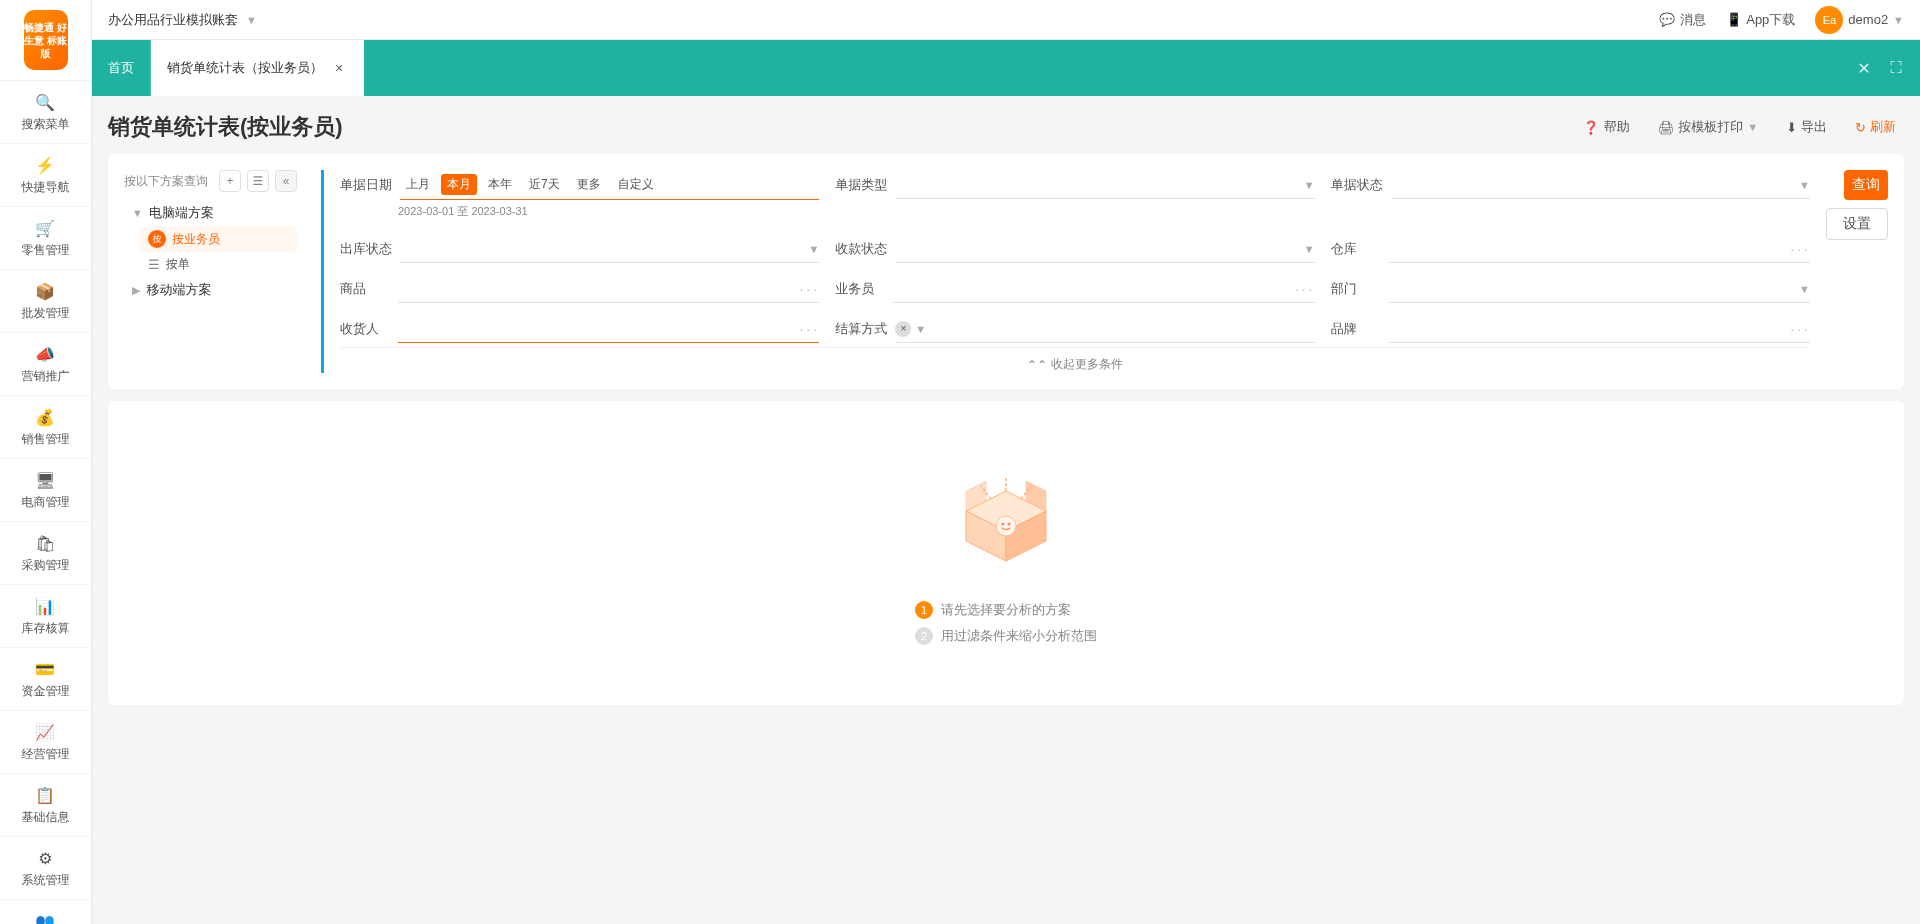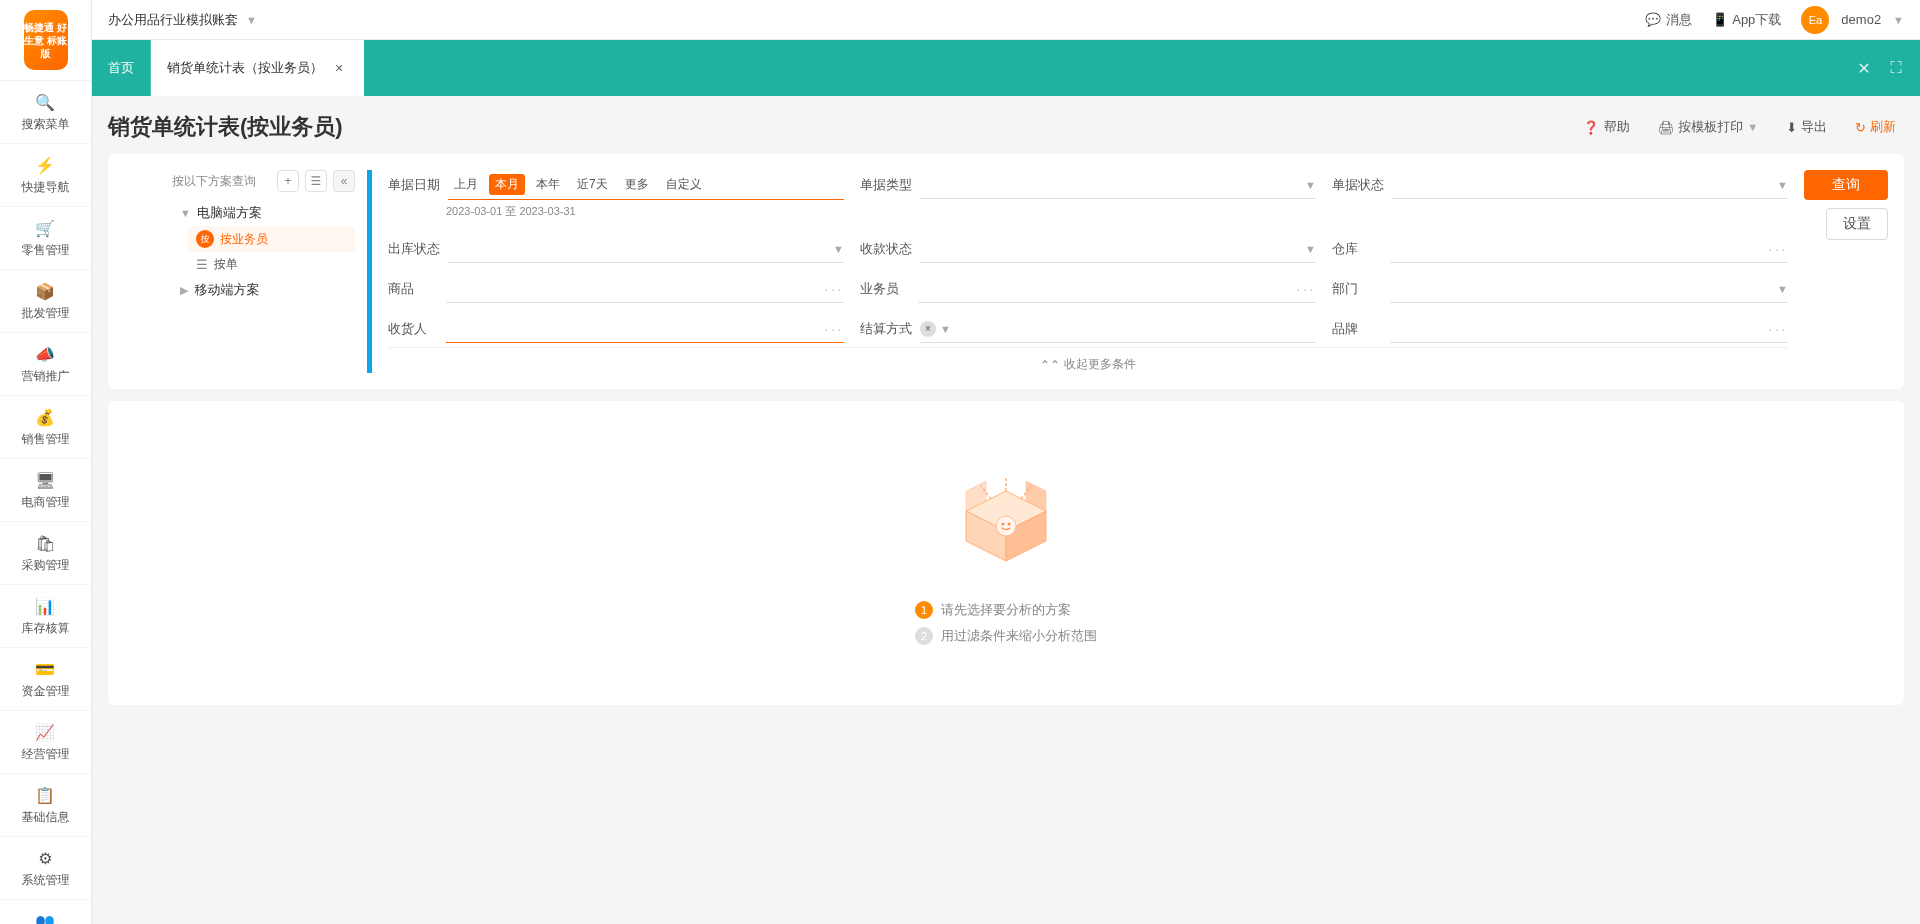--- a/index.html
+++ b/index.html
@@ -38,21 +38,21 @@
     
     .page-header { display: flex; align-items: center; justify-content: space-between; margin-bottom: 12px; }
     .page-title { font-size: 22px; font-weight: 600; color: #333; }
     .page-actions { display: flex; align-items: center; gap: 12px; }
     .page-action-btn { display: flex; align-items: center; gap: 4px; color: #555; font-size: 13px; cursor: pointer; padding: 4px 8px; border-radius: 4px; }
     .page-action-btn.primary { color: #ff6600; }
 
     
     .filter-panel { background: #fff; border-radius: 6px; padding: 16px; margin-bottom: 12px; display: flex; flex-direction: column; gap: 0; }
     .filter-layout { display: flex; gap: 0; }
-    .filter-left { width: 200px; min-width: 200px; border-right: 5px solid #0ea5e9; padding-right: 12px; flex-shrink: 0; margin-left: 48px; }
+    .filter-left { width: 200px; min-width: 200px; border-right: 3px solid #0ea5e9; padding-right: 24px; flex-shrink: 0; }
     .filter-right { flex: 1; padding-left: 16px; }
     .filter-section-title { font-size: 12px; color: #888; margin-bottom: 8px; display: flex; align-items: center; justify-content: space-between; }
     .filter-section-actions { display: flex; gap: 6px; }
     .filter-section-action { width: 22px; height: 22px; border-radius: 4px; border: 1px solid #e0e0e0; display: flex; align-items: center; justify-content: center; cursor: pointer; color: #888; font-size: 12px; }
     .filter-section-action.collapse { background: #f5f5f5; }
     .tree-item { padding: 4px 8px; display: flex; align-items: center; gap: 6px; cursor: pointer; border-radius: 4px; font-size: 13px; color: #333; }
     .tree-item.has-children { font-weight: 500; }
     .tree-chevron { color: #aaa; font-size: 11px; }
     .tree-children { padding-left: 16px; }
     .tree-child-item { padding: 4px 8px; display: flex; align-items: center; gap: 6px; cursor: pointer; border-radius: 4px; font-size: 12px; color: #333; }
@@ -81,21 +81,21 @@
     
     .empty-state { display: flex; flex-direction: column; align-items: center; justify-content: center; padding: 60px 20px; background: #fff; border-radius: 6px; }
     .empty-icon { width: 120px; height: 120px; margin-bottom: 20px; position: relative; }
     .empty-steps { display: flex; flex-direction: column; gap: 8px; }
     .empty-step { display: flex; align-items: center; gap: 8px; color: #888; font-size: 13px; }
     .step-num { width: 18px; height: 18px; border-radius: 50%; background: #ccc; color: white; font-size: 11px; display: flex; align-items: center; justify-content: center; flex-shrink: 0; }
     .step-num.s1 { background: #ff8c00; }
     .step-num.s2 { background: #ddd; }
 
     
-    .query-btn { background: #ff6600; color: white; border: none; border-radius: 4px; padding: 6px 28px; font-size: 14px; cursor: pointer; }
+    .query-btn { background: #ff6600; color: white; border: none; border-radius: 4px; padding: 6px 8px; font-size: 14px; cursor: pointer; }
     .setting-btn { background: white; color: #555; border: 1px solid #d9d9d9; border-radius: 4px; padding: 6px 16px; font-size: 14px; cursor: pointer; }
     .btn-group { display: flex; flex-direction: column; gap: 8px; align-items: flex-end; }
     .filter-with-btn { display: flex; gap: 16px; align-items: flex-start; }
     .filter-fields-area { flex: 1; }
   </style>
 </head>
 <body>
 
 <div class="sidebar">
   <div class="sidebar-logo">
@@ -177,21 +177,21 @@
     </div>
     <div class="top-header-right">
       <div class="icon-btn">
         <span>💬</span>
         <span>消息</span>
       </div>
       <div class="icon-btn">
         <span>📱</span>
         <span>App下载</span>
       </div>
-      <div style="display:flex;align-items:center;gap:12px;cursor:pointer;">
+      <div style="display:flex;align-items:center;gap:5px;cursor:pointer;">
         <div class="user-avatar">Ea</div>
         <span>demo2</span>
         <span style="color:#aaa;font-size:11px;">▼</span>
       </div>
     </div>
   </div>
 
   <div class="tab-bar">
     <div class="tab-item home">
       <span>首页</span>

